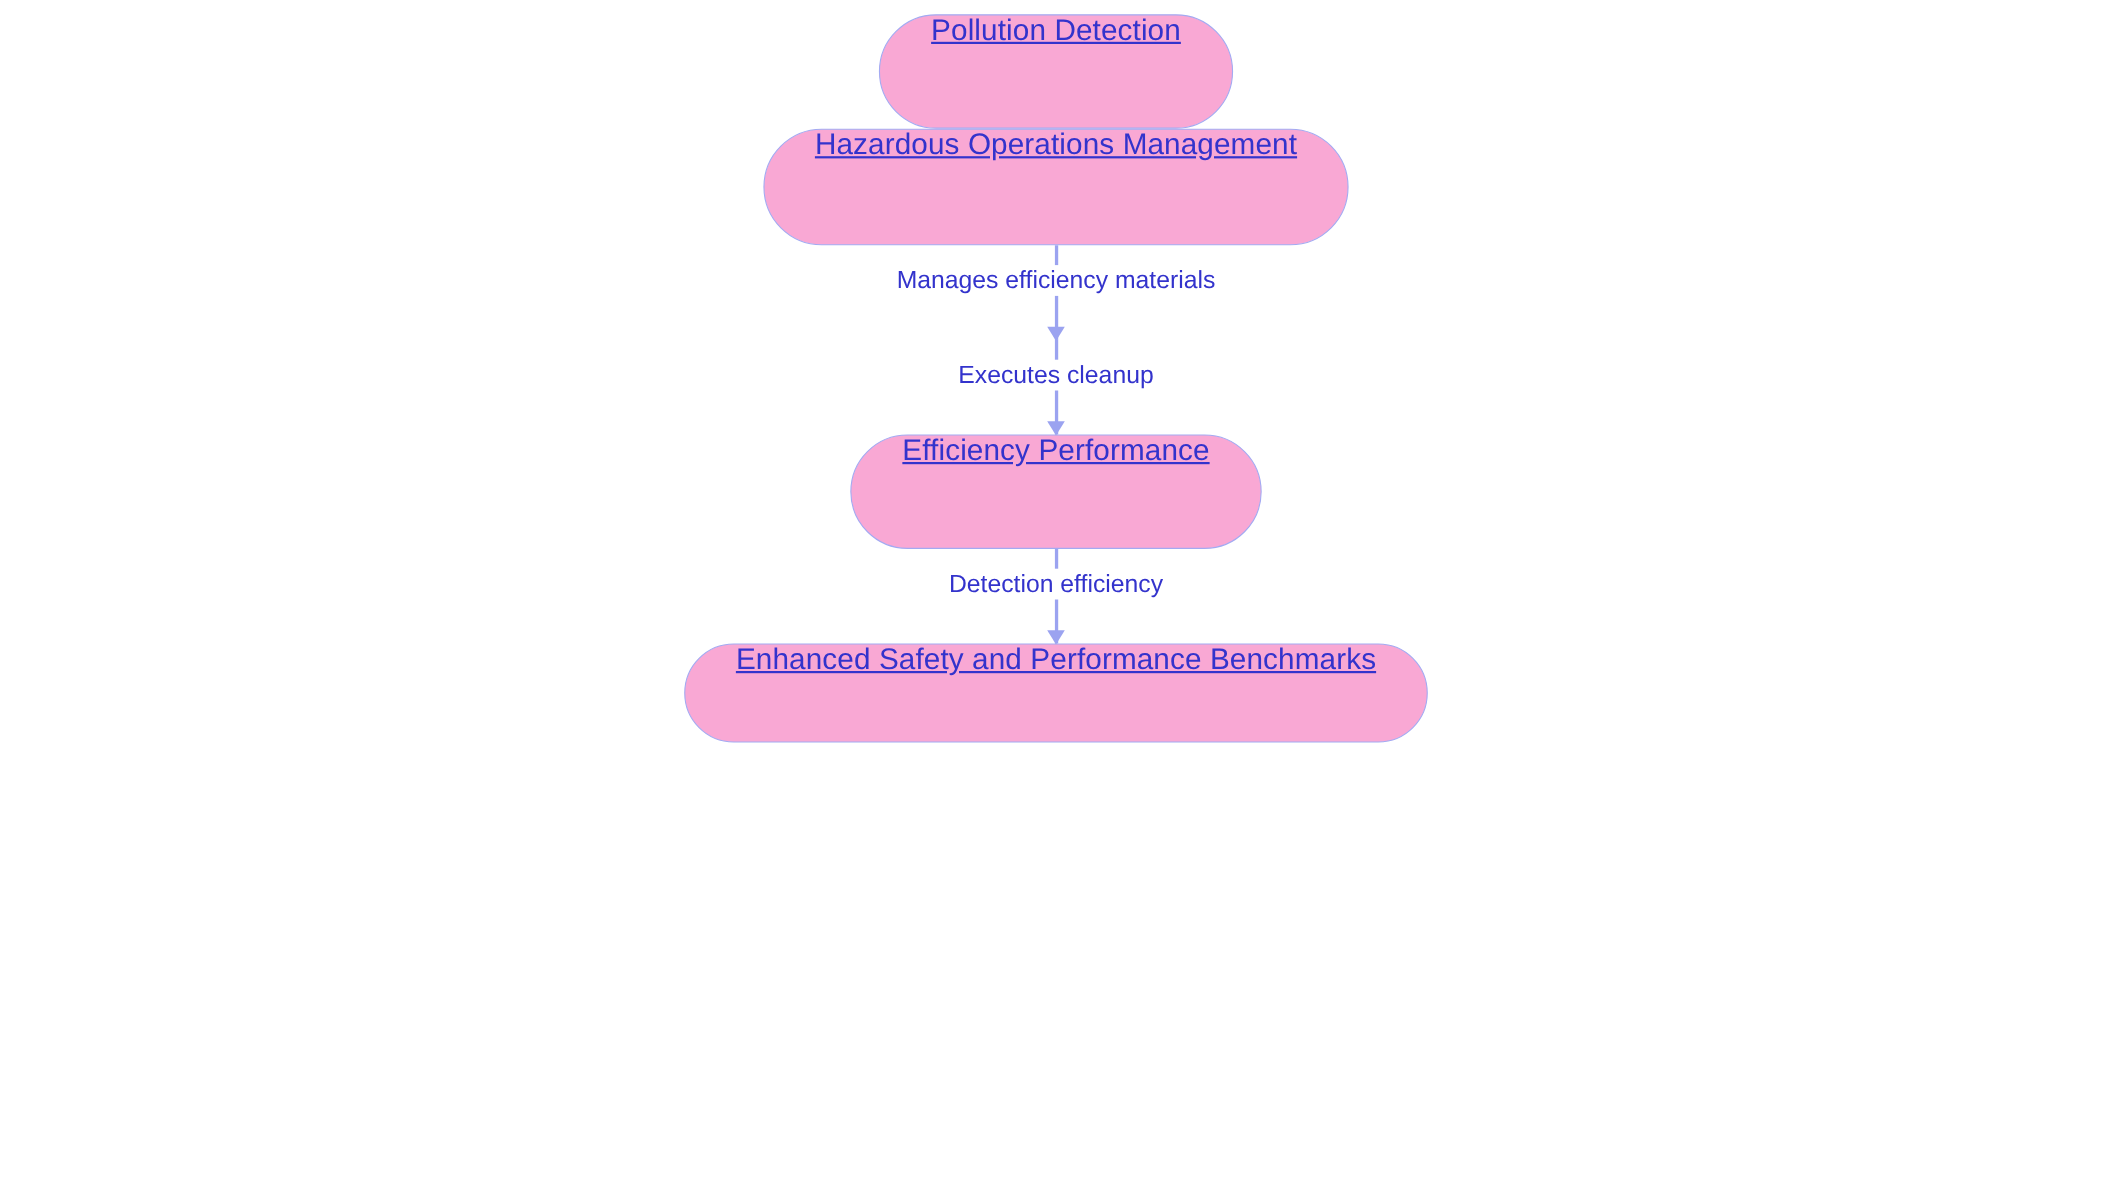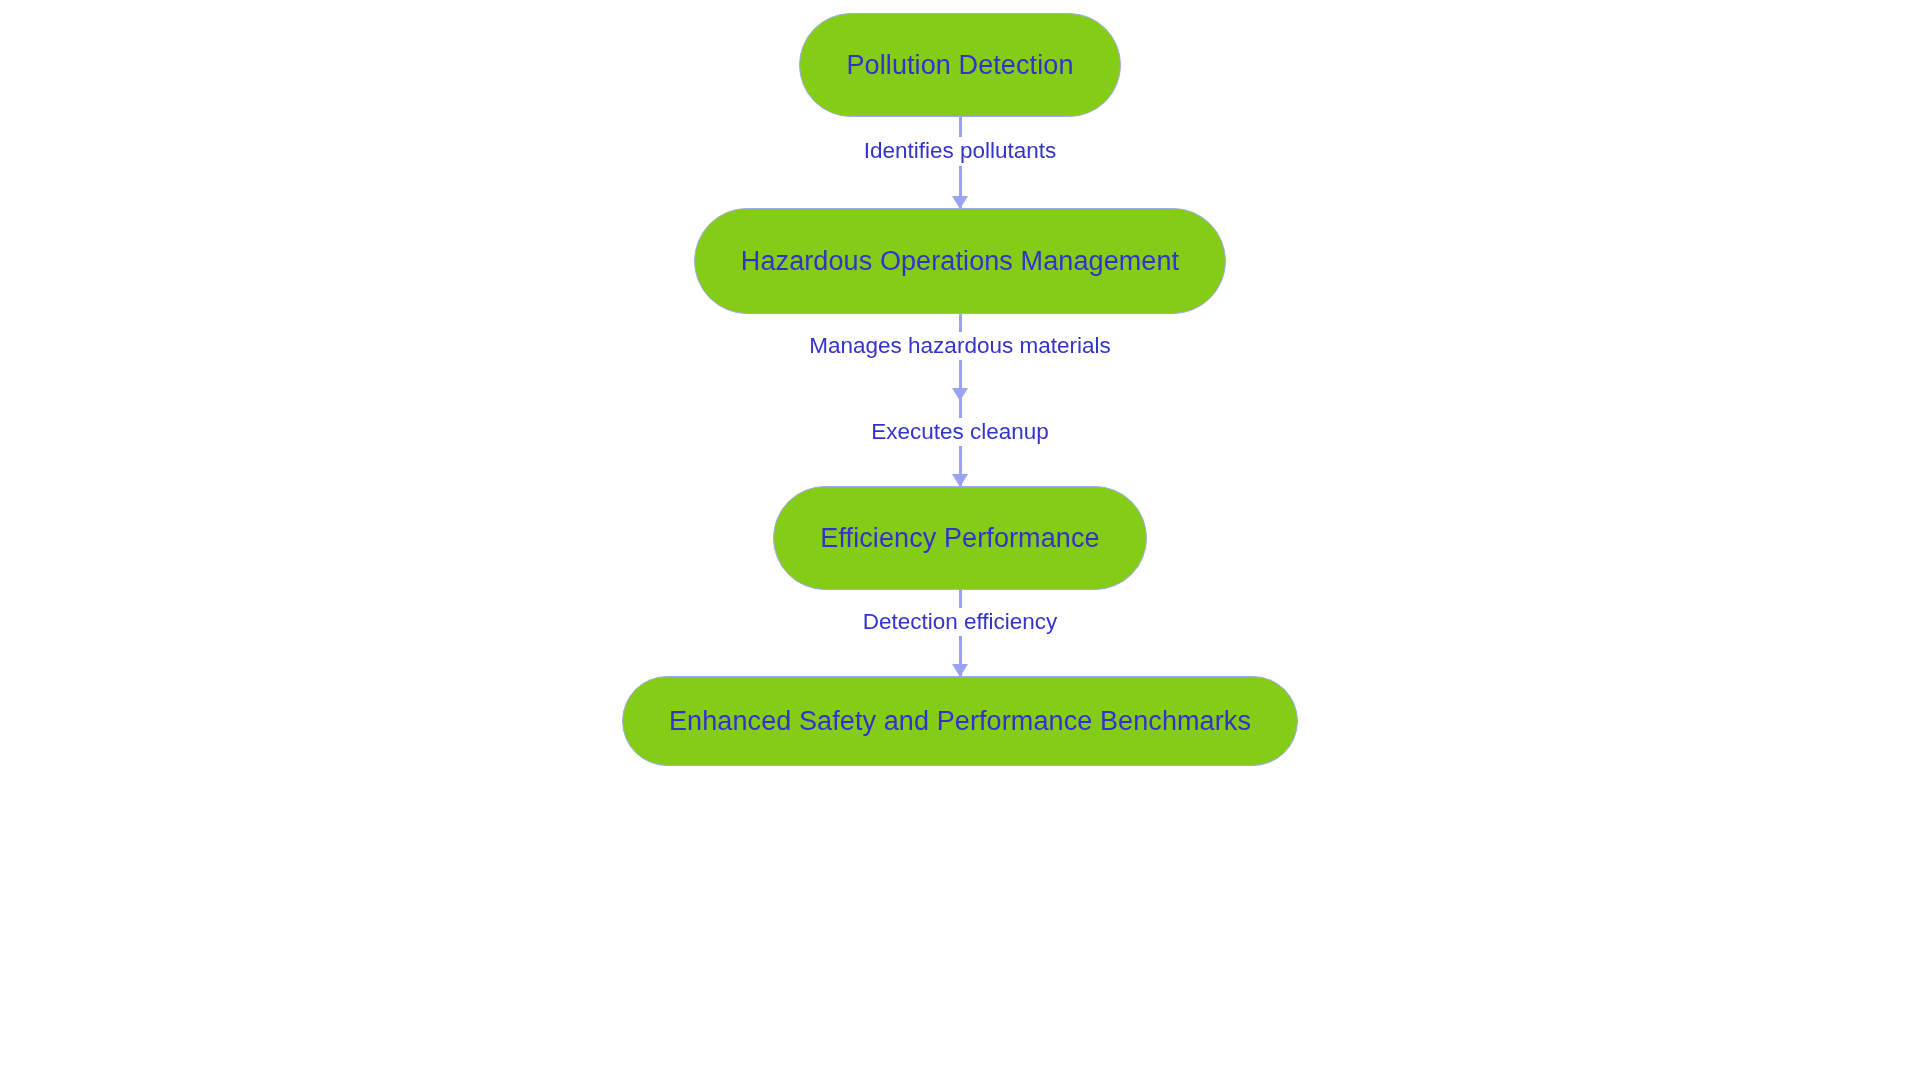--- a/index.html
+++ b/index.html
@@ -29,32 +29,32 @@
     height: 1083px;
     display: flex;
     flex-direction: column;
     align-items: center;
   }
 
   
   .node {
     box-sizing: border-box;
     display: flex;
-    align-items: center;
     justify-content: center;
-    background: #84cc16;
+    background: #f9a8d4;
     border: 1.6px solid #a3aaf2;
     border-radius: 999px;
     color: #3333cc;
     font-size: 27px;
     line-height: 1;
     letter-spacing: 0.1px;
     white-space: nowrap;
     padding: 0 46px;
     flex: 0 0 auto;
+    text-decoration: underline;
   }
 
   .node-label {
     color: #3333cc;
     font-size: 27px;
     white-space: nowrap;
   }
 
   
   .node-1 { height: 104px; min-width: 314px; margin-top: 13px; }
@@ -114,34 +114,29 @@
 </head>
 <body>
 
 <div id="flowchart">
   <div class="flow-column">
 
     <div class="node node-1">
       <span class="node-label">Pollution Detection</span>
     </div>
 
-    <div class="connector conn-1">
-      <span class="conn-line"></span>
-      <span class="conn-arrow"></span>
-      <span class="edge-label">Identifies pollutants</span>
-    </div>
 
     <div class="node node-2">
       <span class="node-label">Hazardous Operations Management</span>
     </div>
 
     <div class="connector conn-2">
       <span class="conn-line"></span>
       <span class="conn-arrow"></span>
-      <span class="edge-label">Manages hazardous materials</span>
+      <span class="edge-label">Manages efficiency materials</span>
     </div>
 
 
     <div class="connector conn-3">
       <span class="conn-line"></span>
       <span class="conn-arrow"></span>
       <span class="edge-label">Executes cleanup</span>
     </div>
 
     <div class="node node-4">

